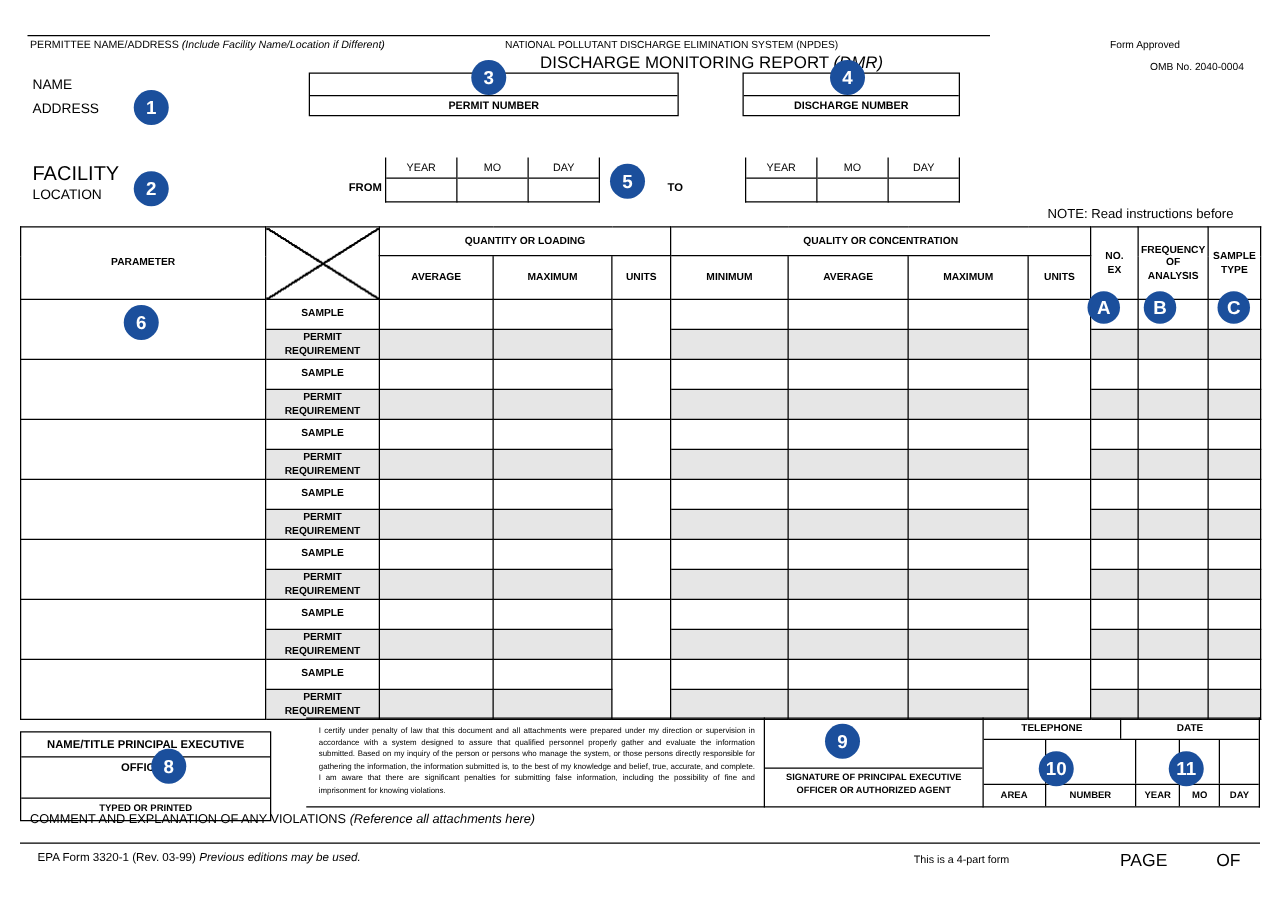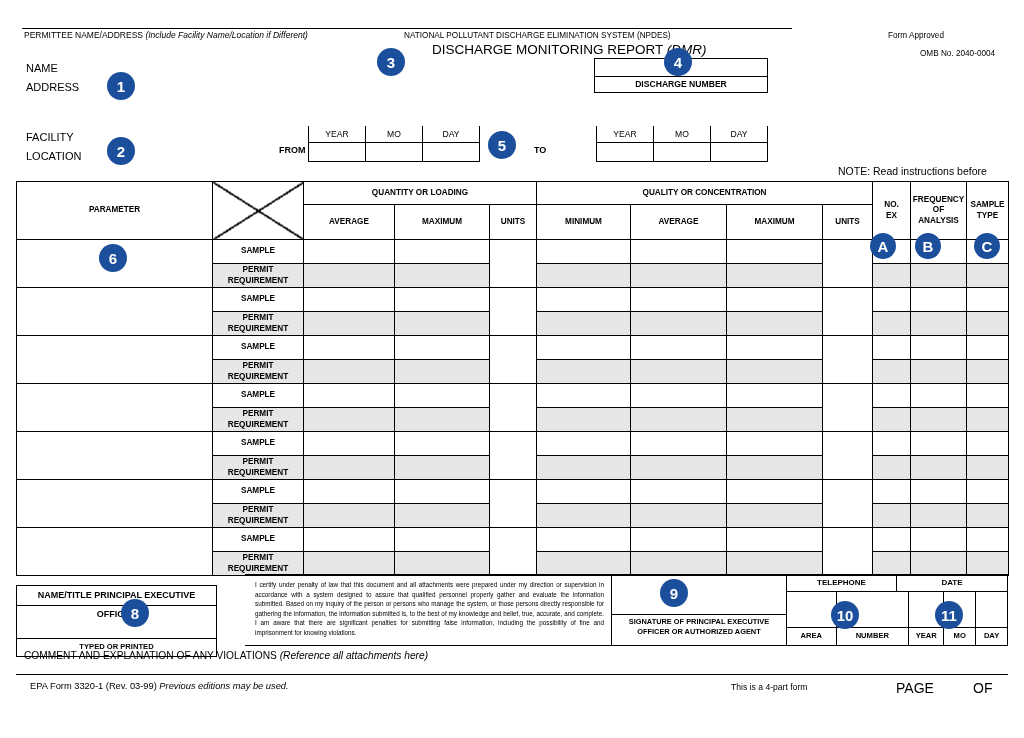--- a/index.html
+++ b/index.html
@@ -75,21 +75,21 @@
   .omb {
     position: absolute;
     left: 888px; top: 49px;
     font-size: 8.2px;
     white-space: nowrap;
     padding-left: 32px;
   }
 
   .lbl-name   { position: absolute; left: 26px; top: 62px;  font-size: 11px; }
   .lbl-addr   { position: absolute; left: 26px; top: 81px;  font-size: 11px; }
-  .lbl-fac    { position: absolute; left: 26px; top: 131px; font-size: 11px; }
+  .lbl-fac    { position: absolute; left: 26px; top: 131px; font-size: 16px; }
   .lbl-loc    { position: absolute; left: 26px; top: 150px; font-size: 11px; }
 
   
   .pn-box {
     position: absolute;
     left: 247px; top: 58px;
     width: 296px; height: 35px;
     border: 1.6px solid #000;
     box-sizing: border-box;
   }
@@ -336,20 +336,24 @@
   <div class="omb">OMB No. 2040-0004</div>
 
   <div class="lbl-name b">NAME</div>
   <div class="lbl-addr b">ADDRESS</div>
   <div class="lbl-fac b">FACILITY</div>
   <div class="lbl-loc b">LOCATION</div>
 
   <div class="badge n" style="left:107px; top:72px;">1</div>
   <div class="badge n" style="left:107px; top:137px;">2</div>
 
+  <div class="pn-box">
+    <div class="fill"></div>
+    <div class="cap">PERMIT NUMBER</div>
+  </div>
   <div class="badge n" style="left:377px; top:48px;">3</div>
 
   <div class="dn-box">
     <div class="fill"></div>
     <div class="cap">DISCHARGE NUMBER</div>
   </div>
   <div class="badge n" style="left:664px; top:48px;">4</div>
 
   <div class="mp-wrap">
 

